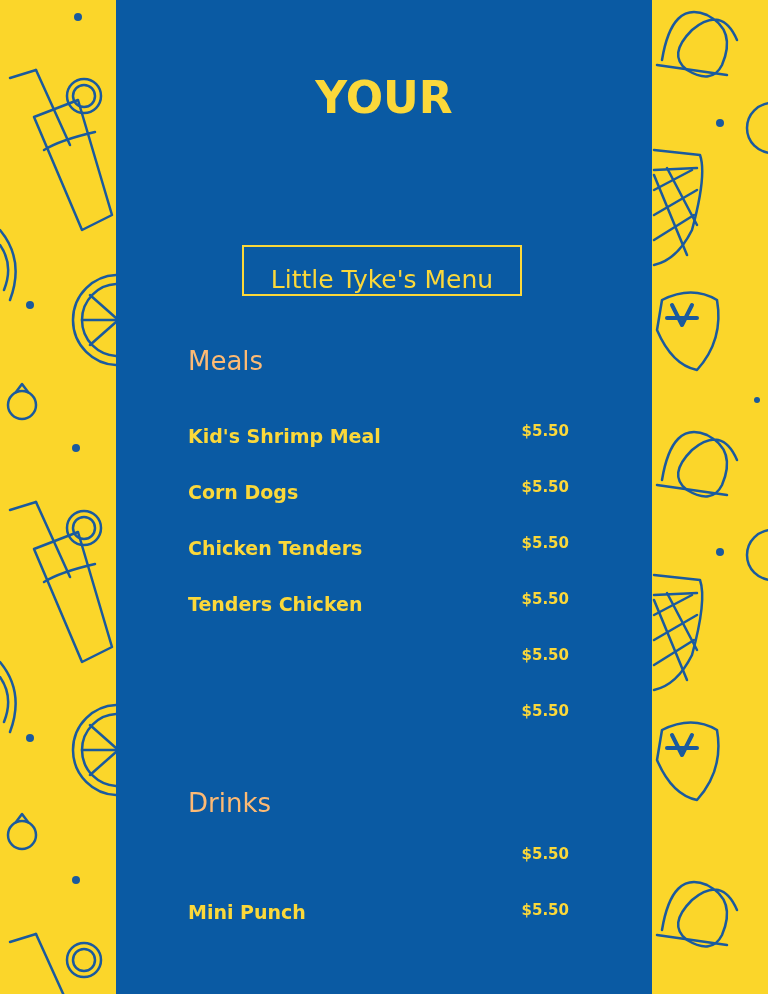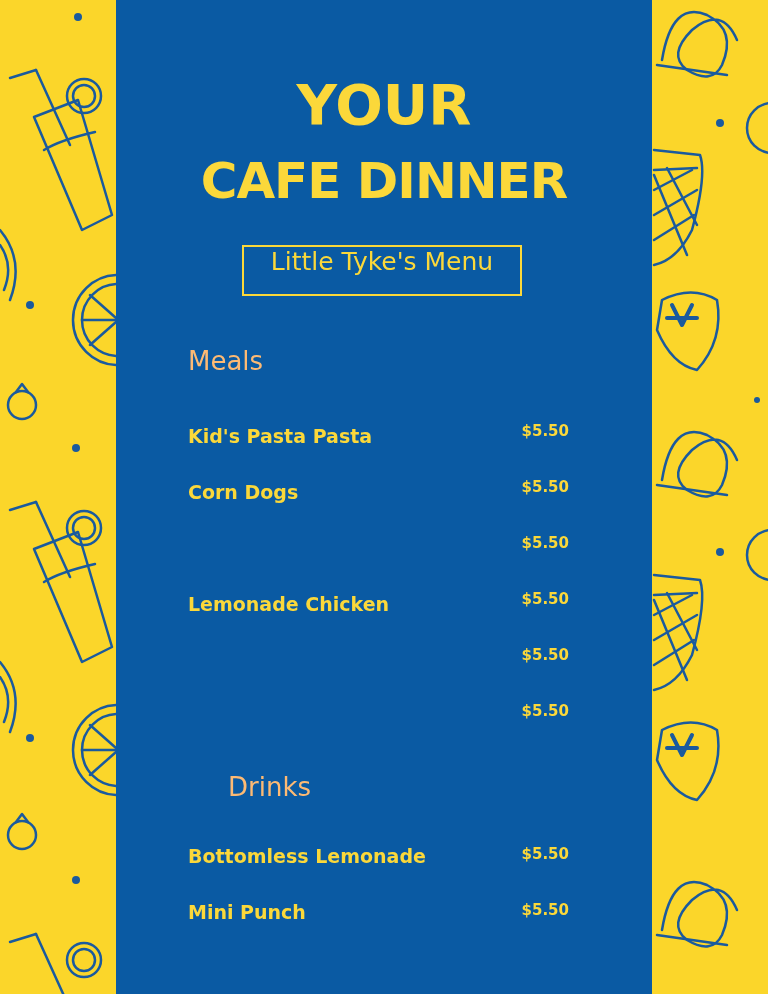--- a/index.html
+++ b/index.html
@@ -3,23 +3,23 @@
 <meta charset="utf-8">
 <style>
   html, body { margin:0; padding:0; }
   body { width:768px; height:994px; overflow:hidden; background:#fbd62a; position:relative; font-family:"DejaVu Sans", sans-serif; }
   .side { position:absolute; top:0; height:994px; background:#fbd62a; overflow:hidden; }
   .side.left { left:0; width:116px; }
   .side.right { left:652px; width:116px; }
   .side svg { position:absolute; left:0; top:0; }
   .panel { position:absolute; left:116px; top:0; width:536px; height:994px; background:#0a5aa3; color:#fbd62a; }
   .title { position:absolute; left:0; width:536px; text-align:center; font-weight:bold; color:#fbd83a; font-family:"DejaVu Sans", sans-serif; }
-  .t1 { top:72px; font-size:56px; letter-spacing:0px; }
+  .t1 { top:72px; font-size:44px; letter-spacing:0px; }
   .t2 { top:152px; font-size:50px; letter-spacing:-1px; }
-  .subtitle-box { position:absolute; left:126px; top:245px; width:280px; height:51px; border:2px solid #fbd83a; box-sizing:border-box; display:flex; align-items:flex-start; justify-content:center; font-size:25px; color:#fbd83a; font-family:"DejaVu Sans", sans-serif; font-weight:normal; }
+  .subtitle-box { position:absolute; left:126px; top:245px; width:280px; height:51px; border:2px solid #fbd83a; box-sizing:border-box; display:flex; align-items:flex-end; justify-content:center; font-size:25px; color:#fbd83a; font-family:"DejaVu Sans", sans-serif; font-weight:normal; }
   .section { position:absolute; left:72px; font-size:26px; font-weight:normal; color:#fdba74; }
   .row { position:absolute; left:72px; width:393px; height:26px; }
   .row .name { position:absolute; left:0; top:0; font-size:19px; color:#fbd83a; font-weight:bold; }
   .row .price { position:absolute; right:12px; top:-3px; font-size:15px; color:#fbd83a; font-weight:bold; }
 </style>
 </head>
 <body>
 
 <div class="side left">
   <svg width="116" height="994" viewBox="0 0 116 994" fill="none" stroke="#1a5a9e" stroke-width="2.5" stroke-linecap="round" stroke-linejoin="round">
@@ -130,52 +130,51 @@
     <g fill="#1a5a9e" stroke="none">
       <circle cx="68" cy="123" r="4"></circle>
         <circle cx="68" cy="552" r="4"></circle>
         <circle cx="105" cy="400" r="3"></circle>
     </g>
   </svg>
 </div>
 
 <div class="panel">
   <div class="title t1">YOUR</div>
-  <div class="title t2">CAFE DINNER</div>
   <div class="subtitle-box">
     <span>Little Tyke's Menu</span>
   </div>
 
   <div class="section" style="top:346px;">Meals</div>
 
   <div class="row" style="top:425px;">
-    <span class="name">Kid's Pasta Pasta</span>
+    <span class="name">Kid's Shrimp Meal</span>
     <span class="price">$5.50</span>
   </div>
   <div class="row" style="top:481px;">
     <span class="name">Corn Dogs</span>
     <span class="price">$5.50</span>
   </div>
   <div class="row" style="top:537px;">
+    <span class="name">Chicken Tenders</span>
     <span class="price">$5.50</span>
   </div>
   <div class="row" style="top:593px;">
-    <span class="name">Lemonade Chicken</span>
+    <span class="name">Tenders Chicken</span>
     <span class="price">$5.50</span>
   </div>
   <div class="row" style="top:649px;">
     <span class="price">$5.50</span>
   </div>
   <div class="row" style="top:705px;">
     <span class="price">$5.50</span>
   </div>
 
-  <div class="section" style="top:772px;margin-left:40px;">Drinks</div>
+  <div class="section" style="top:788px;">Drinks</div>
 
   <div class="row" style="top:845px;">
-    <span class="name">Bottomless Lemonade</span>
     <span class="price" style="top:0;">$5.50</span>
   </div>
   <div class="row" style="top:901px;">
     <span class="name">Mini Punch</span>
     <span class="price" style="top:0;">$5.50</span>
   </div>
 </div>
 
 </body></html>

